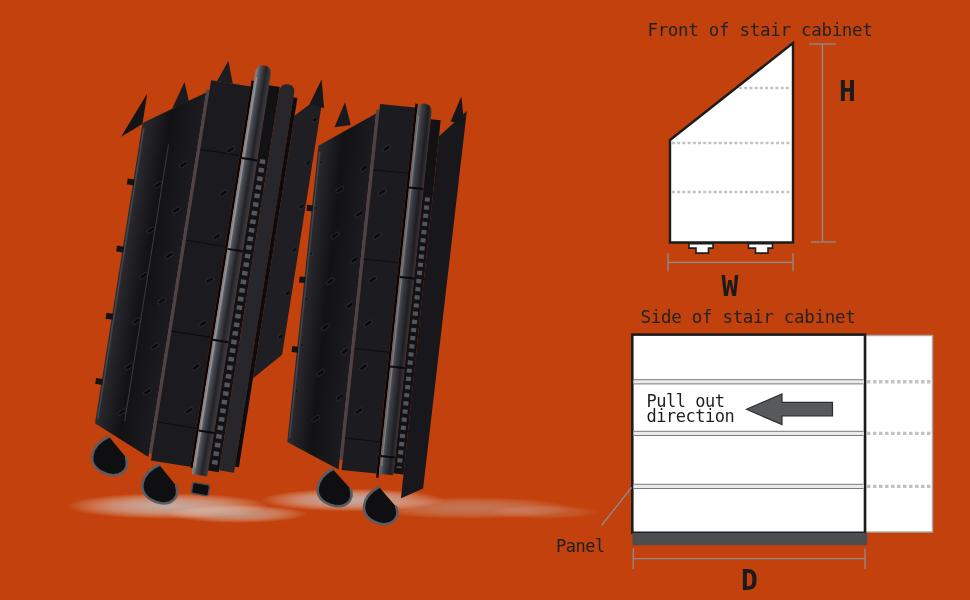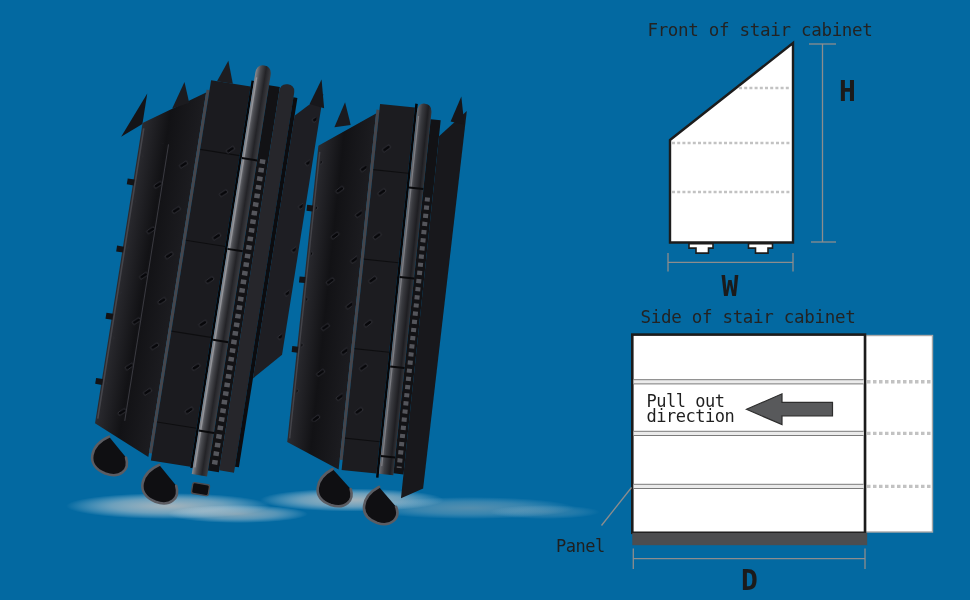--- a/index.html
+++ b/index.html
@@ -1,16 +1,16 @@
 <!DOCTYPE html>
 <html style="--outline-black: #1c1c1c; --dimension-gray: #8d8d8d; --hatch-gray: #c2c2c2; --arrow-gray: #58595b; --panel-gray: #4c4d4f; --slide-black: #141417;"><head>
 <meta charset="utf-8">
 <style>
   html,body{margin:0;padding:0;background:#fff;}
-  #canvas{position:relative;width:970px;height:600px;background:#0369a1;overflow:hidden;
+  #canvas{position:relative;width:970px;height:600px;background:#c2410c;overflow:hidden;
           font-family:"DejaVu Sans Mono","Liberation Mono",monospace;}
   svg{position:absolute;top:0;}
   #product-svg{left:0;}
   #diagram-svg{left:490px;}
   text{font-family:"DejaVu Sans Mono","Liberation Mono",monospace;fill:#232323;}
   .diagram-title{font-size:17.5px;letter-spacing:-0.3px;}
   .dim-label{font-size:28px;font-weight:bold;fill:#1b1b1b;}
   .small-label{font-size:17px;letter-spacing:-0.5px;fill:#1f1f1f;}
   .outline{fill:#fff;stroke:var(--outline-black,#1c1c1c);stroke-width:2.4;stroke-linejoin:miter;}
   .thick-outline{fill:#fff;stroke:var(--outline-black,#1c1c1c);stroke-width:2.6;}

